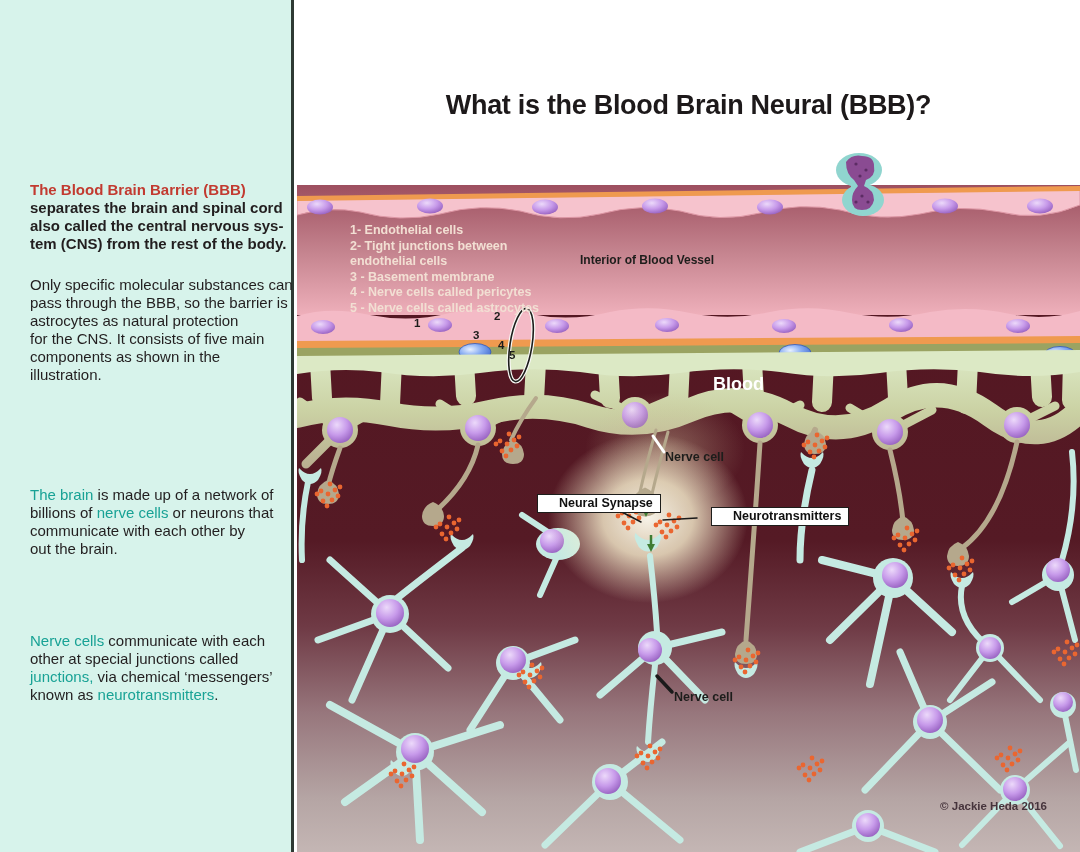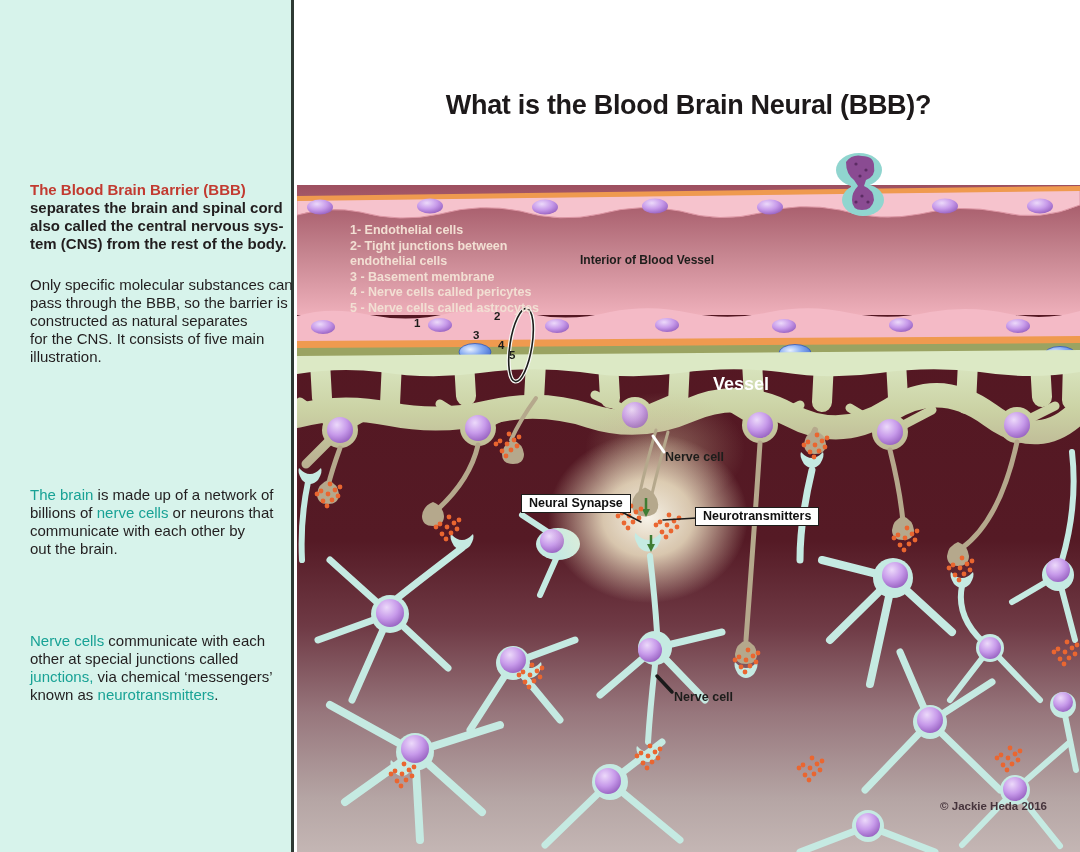--- a/index.html
+++ b/index.html
@@ -19,41 +19,42 @@
   
   .art{position:absolute;left:297px;top:0;width:783px;height:852px;}
   svg{position:absolute;left:0;top:0;}
   .ov{position:absolute;font-weight:bold;color:#1d1d1b;}
   .legend{left:53px;top:223px;color:#f2dfd3;font-size:12.5px;line-height:15.5px;}
   .legend div{white-space:nowrap;}
   .lbl-interior{left:263px;top:253px;font-size:12px;margin-left:20px;}
   .lbl-brain{left:416px;top:374px;font-size:18px;color:#ffffff;}
   .marker{font-size:11.5px;}
   .lbl-nerve{font-size:12.5px;}
-  .tagbox{background:#ffffff;border:1.6px solid #1d1d1b;padding:1px 7px 2px 7px;
-          font-size:12.5px;font-weight:bold;color:#101010;white-space:nowrap;}
+  .tagbox{background:#ffffff;border:1.6px solid #1d1d1b;padding:1px 7px 2px 21px;
+          font-size:12.5px;font-weight:bold;color:#101010;white-space:nowrap;margin-left:16px;}
   .credit{right:33px;top:800px;font-size:11.5px;color:#46343c;}
 </style>
 </head>
 <body>
 
 <div class="stage">
 
   <aside class="sidebar">
     <div class="para" style="top:181px">
       <div class="ln red">The Blood Brain Barrier (BBB)</div>
       <div class="ln b">separates the brain and spinal cord</div>
       <div class="ln b">also called the central nervous sys-</div>
       <div class="ln b">tem (CNS) from the rest of the body.</div>
     </div>
     <div class="para" style="top:276px">
       <div class="ln">Only specific molecular substances can</div>
       <div class="ln">pass through the BBB, so the barrier is</div>
-      <div class="ln">constructed as natural separates</div>
+      <div class="ln">astrocytes as natural protection</div>
       <div class="ln">for the CNS. It consists of five main</div>
+      <div class="ln">components as shown in the</div>
       <div class="ln">illustration.</div>
     </div>
     <div class="para" style="top:486px">
       <div class="ln"><span class="teal">The brain</span><span> is made up of a network of</span></div>
       <div class="ln"><span>billions of </span><span class="teal">nerve cells</span><span> or neurons that</span></div>
       <div class="ln">communicate with each other by</div>
       <div class="ln">out the brain.</div>
     </div>
     <div class="para" style="top:632px">
       <div class="ln"><span class="teal">Nerve cells</span><span> communicate with each</span></div>
@@ -320,21 +321,21 @@
     <div class="ov legend" style="font-weight:bold;">
       <div>1- Endothelial cells</div>
       <div>2- Tight junctions between</div>
       <div>endothelial cells</div>
       <div>3 - Basement membrane</div>
       <div>4 - Nerve cells called pericytes</div>
       <div>5 - Nerve cells called astrocytes</div>
     </div>
 
     <div class="ov lbl-interior">Interior of Blood Vessel</div>
-    <div class="ov lbl-brain">Vessel</div>
+    <div class="ov lbl-brain">Blood</div>
 
     <div class="ov marker" style="left:117px;top:317px">1</div>
     <div class="ov marker" style="left:197px;top:310px">2</div>
     <div class="ov marker" style="left:176px;top:329px">3</div>
     <div class="ov marker" style="left:201px;top:339px">4</div>
     <div class="ov marker" style="left:212px;top:349px">5</div>
 
     <div class="ov lbl-nerve" style="left:368px;top:450px">Nerve cell</div>
     <div class="ov lbl-nerve" style="left:377px;top:690px">Nerve cell</div>
 

